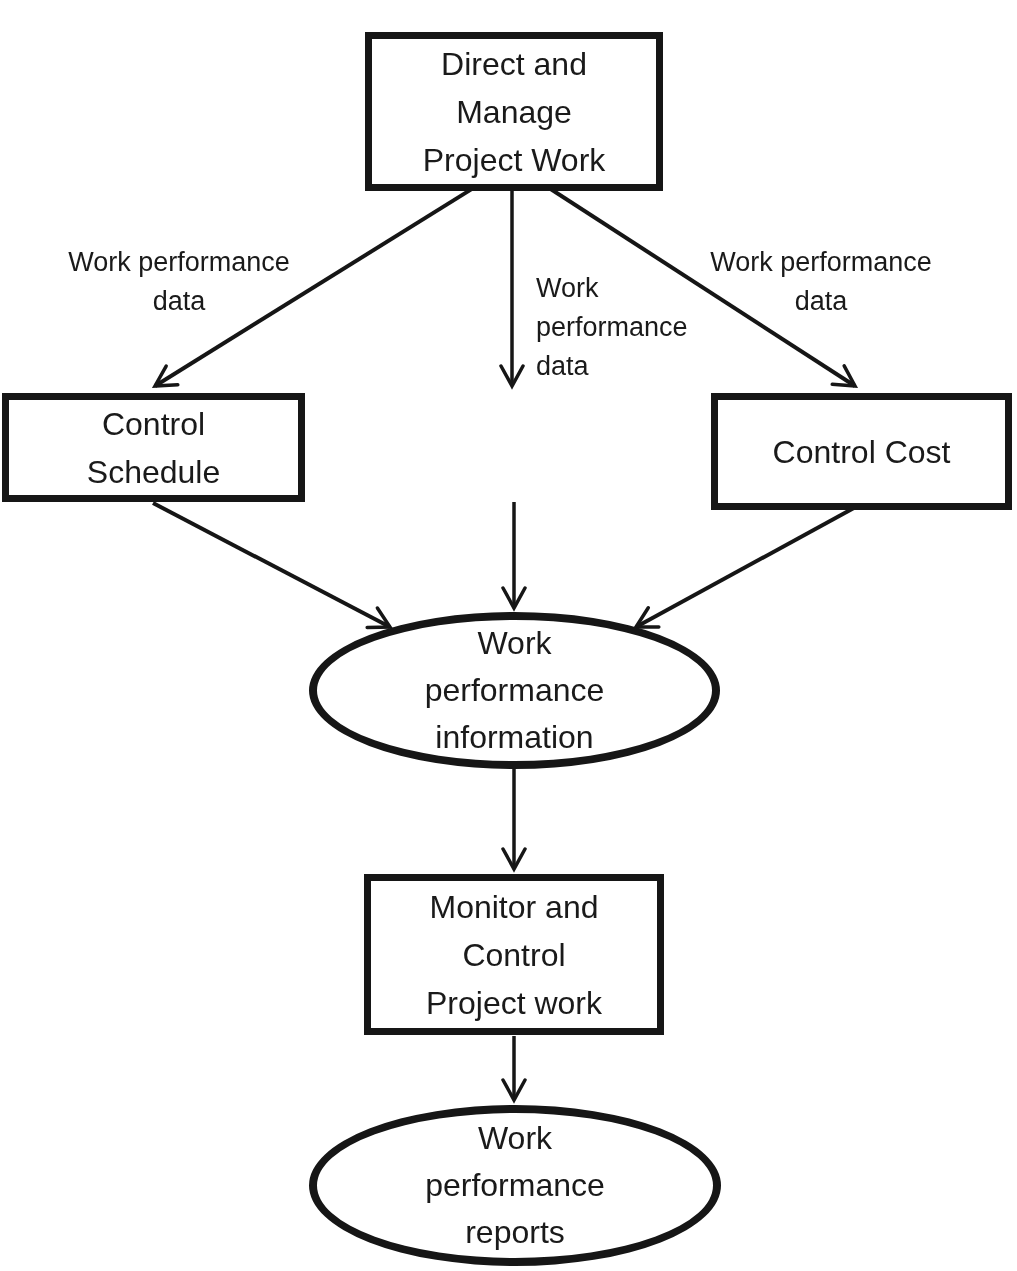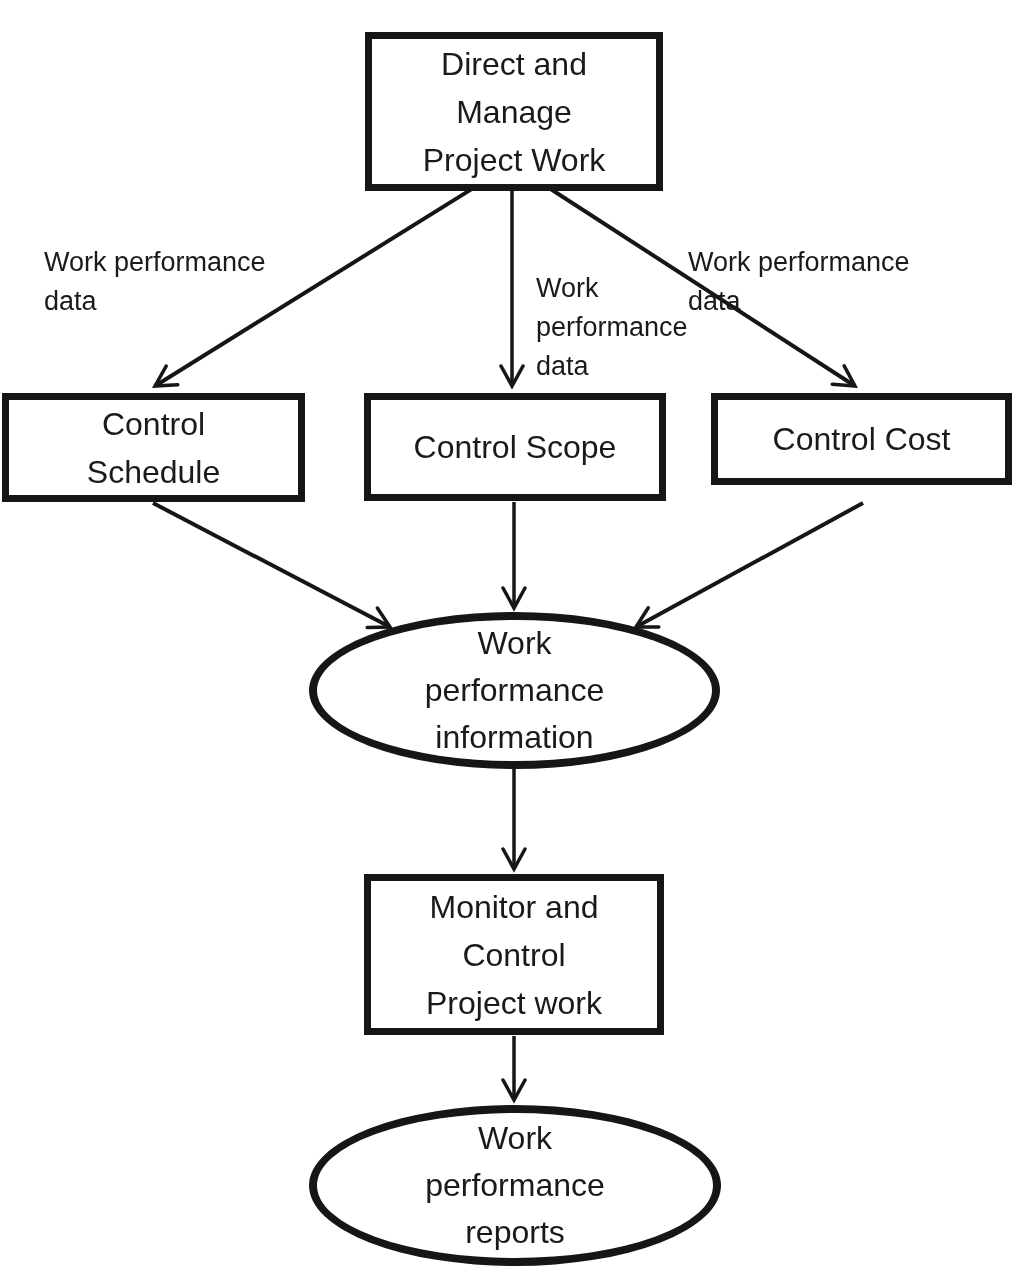--- a/index.html
+++ b/index.html
@@ -43,28 +43,28 @@
     border-radius: 50%;
     line-height: 47px;
   }
   .edge-label {
     position: absolute;
     color: #1a1a1a;
     white-space: pre-line;
     font-size: 27px;
     line-height: 39px;
   }
-  .edge-label.centered { }
+  .edge-label.centered { text-align: center; }
   .edge-label.lefted   { text-align: left; }
 
   
   #n-direct   { left: 365px; top: 3px;    width: 298px; height: 159px; margin-top: 29px; }
   #n-schedule { left: 2px;   top: 393px;  width: 303px; height: 109px; }
   #n-scope    { left: 364px; top: 393px;  width: 302px; height: 108px; }
-  #n-cost     { left: 711px; top: 393px;  width: 301px; height: 92px; }
+  #n-cost     { left: 711px; top: 393px;  width: 301px; height: 117px; }
   #n-info     { left: 309px; top: 612px;  width: 411px; height: 157px; }
   #n-monitor  { left: 364px; top: 874px;  width: 300px; height: 161px; }
   #n-reports  { left: 309px; top: 1105px; width: 412px; height: 161px; }
 
   
   #l-left   { left: 44px;  top: 243px; width: 270px; }
   #l-middle { left: 536px; top: 269px; width: 190px; }
   #l-right  { left: 688px; top: 243px; width: 266px; }
 </style>
 </head>
@@ -98,21 +98,20 @@
   <div id="l-middle" class="edge-label lefted">Work
 performance
 data</div>
 
   <div id="l-right" class="edge-label centered">Work performance
 data</div>
 
   <div id="n-schedule" class="node box">Control
 Schedule</div>
 
-  <div id="n-scope" class="node box">Control Scope</div>
 
   <div id="n-cost" class="node box">Control Cost</div>
 
   <div id="n-info" class="node ellipse">Work
 performance
 information</div>
 
   <div id="n-monitor" class="node box">Monitor and
 Control
 Project work</div>

